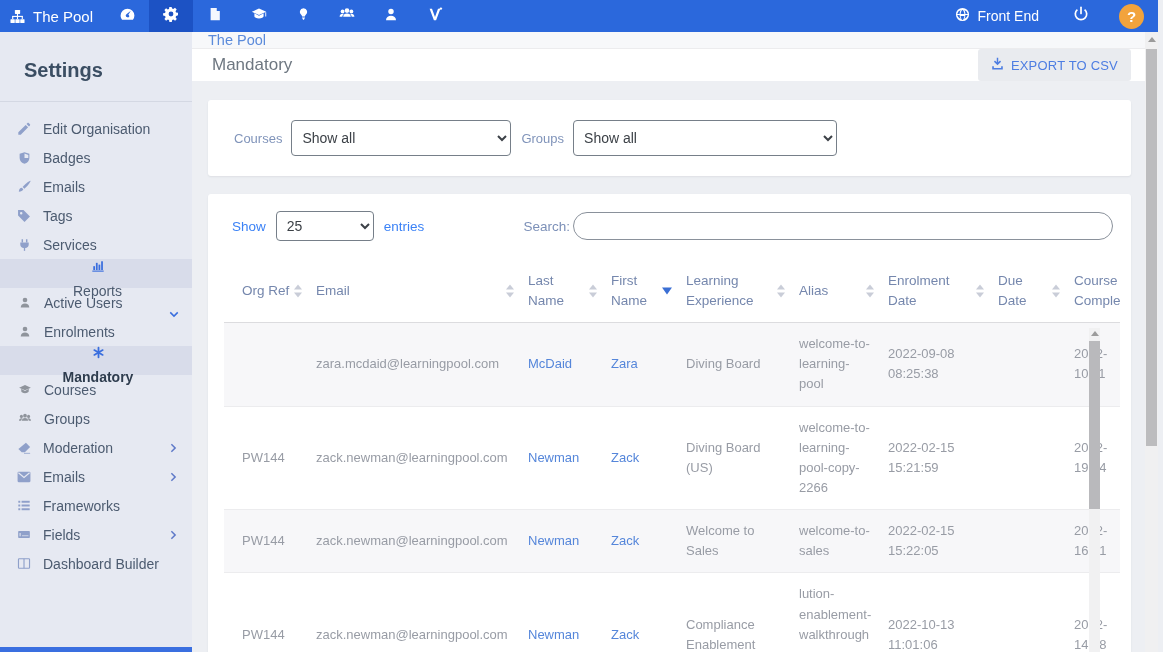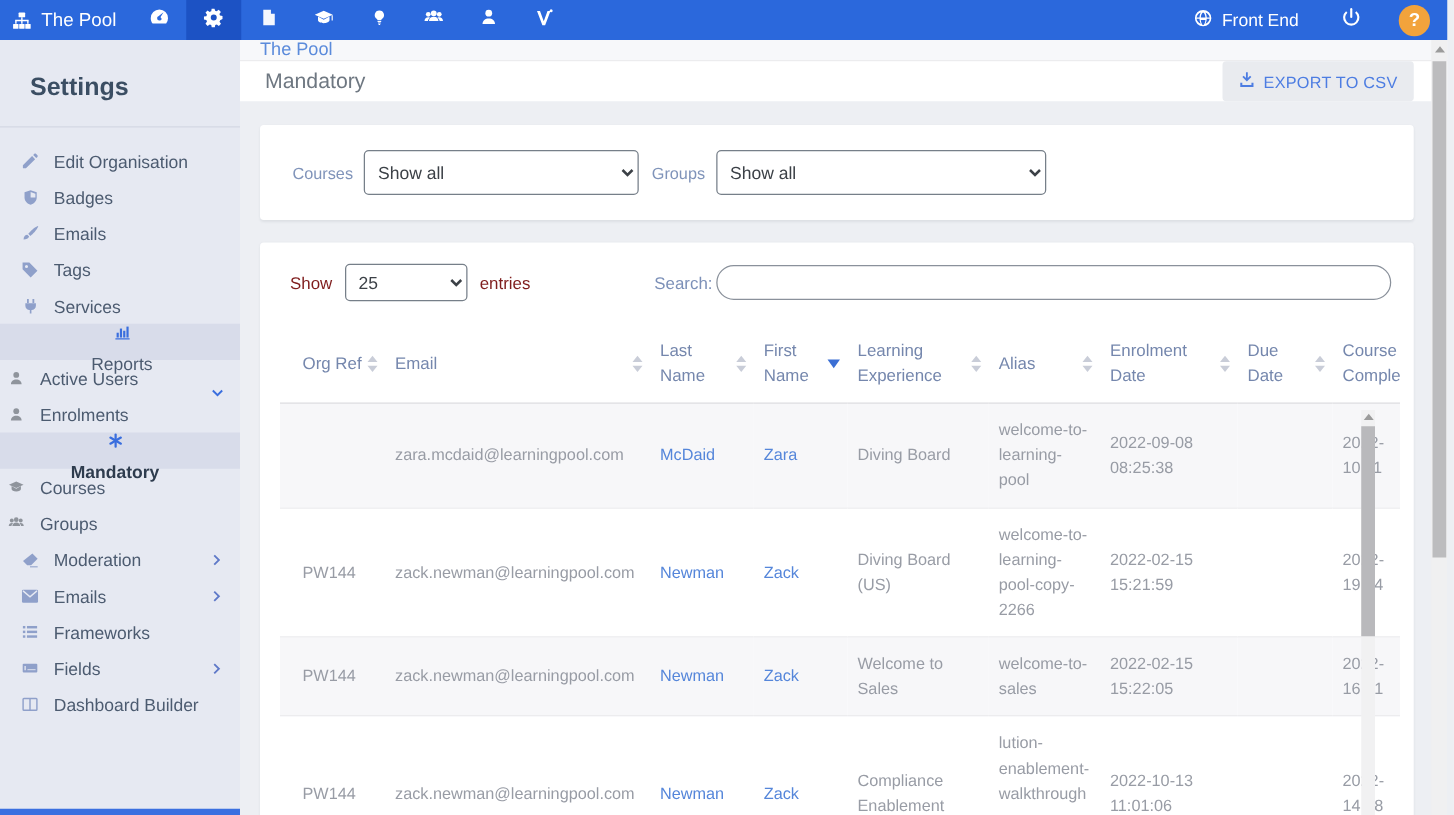--- a/index.html
+++ b/index.html
@@ -28,21 +28,21 @@
   
   .side-title{font-size:20px;color:#3b4e63;padding:27px 24px 19px;}
   .side-divider{border:none;border-top:1px solid #d4d8e3;}
   .side-list{padding-top:12px;}
   .side-item{height:29px;display:flex;align-items:center;gap:10px;padding:0 12px 0 15px;
     font-size:14px;color:#4c5b70;cursor:pointer;}
   .side-item .ic{width:18px;flex:none;display:flex;justify-content:center;color:#8fa0ca;}
   .side-item.gray-ic .ic{color:#8f949c;}
   .side-item.hl{background:#d8dcea;flex-direction:column;}
   .side-item.hl .ic{color:#3a6ede;}
-  .side-item.sub{padding-left:4px;}
+  .side-item.sub{padding-left:16px;}
   .side-item.active-page{font-weight:bold;color:#2e3c4e;}
   .side-item .chev{margin-left:auto;color:#5f79c8;display:flex;}
   .side-item.hl .chev{color:#3a6ede;}
   .sidebar-strip{position:absolute;bottom:0;left:0;width:100%;height:5px;background:#3a6fe0;}
 
   
   .breadcrumb-bar{height:45px;background:#f7f8fa;border-bottom:1px solid #ececee;
     display:flex;align-items:center;padding-left:16px;}
   .breadcrumb-link{color:#5b8bdb;font-size:14.5px;text-decoration:none;cursor:pointer;}
   .title-bar{height:48px;background:#fff;display:flex;align-items:center;padding:0 27px 0 20px;}
@@ -57,21 +57,21 @@
   
   .filter-card{height:76px;display:flex;align-items:center;margin-bottom:18px;padding:0 16px;}
   .flabel{color:#8094ba;font-size:13px;margin:0 9px 0 10px;white-space:nowrap;}
   select{font-family:inherit;font-size:14px;color:#3c4147;border:1px solid #767f89;border-radius:4px;background:#fff;}
   .fselect-courses{width:220px;height:36px;padding:0 6px;}
   .fselect-groups{width:264px;height:36px;padding:0 6px;}
 
   
   .table-card{position:relative;height:560px;padding-top:17px;}
   .controls{display:flex;align-items:center;padding:0 18px 18px 24px;}
-  .clabel{color:#7f1d1d;font-size:13.5px;}
+  .clabel{color:#3b82f6;font-size:13.5px;}
   .entries-select{width:98px;height:30px;margin:0 10px;padding:0 6px;}
   .search-wrap{margin-left:auto;display:flex;align-items:center;}
   .search-label{color:#7c90b8;font-size:13.5px;margin-right:3px;}
   .search-input{width:540px;height:28px;border:1px solid #8a919b;border-radius:14px;
     padding:0 13px;font-size:13px;color:#444;outline:none;font-family:inherit;background:#fff;}
 
   .tbl-wrap{width:896px;margin-left:16px;overflow:hidden;}
   table{border-collapse:collapse;table-layout:fixed;width:950px;}
   th{color:#7587ad;font-weight:normal;text-align:left;vertical-align:middle;font-size:13.5px;
     line-height:1.45;padding:12px 18px 12px 8px;position:relative;border-bottom:1px solid #dcdcdf;cursor:pointer;}

